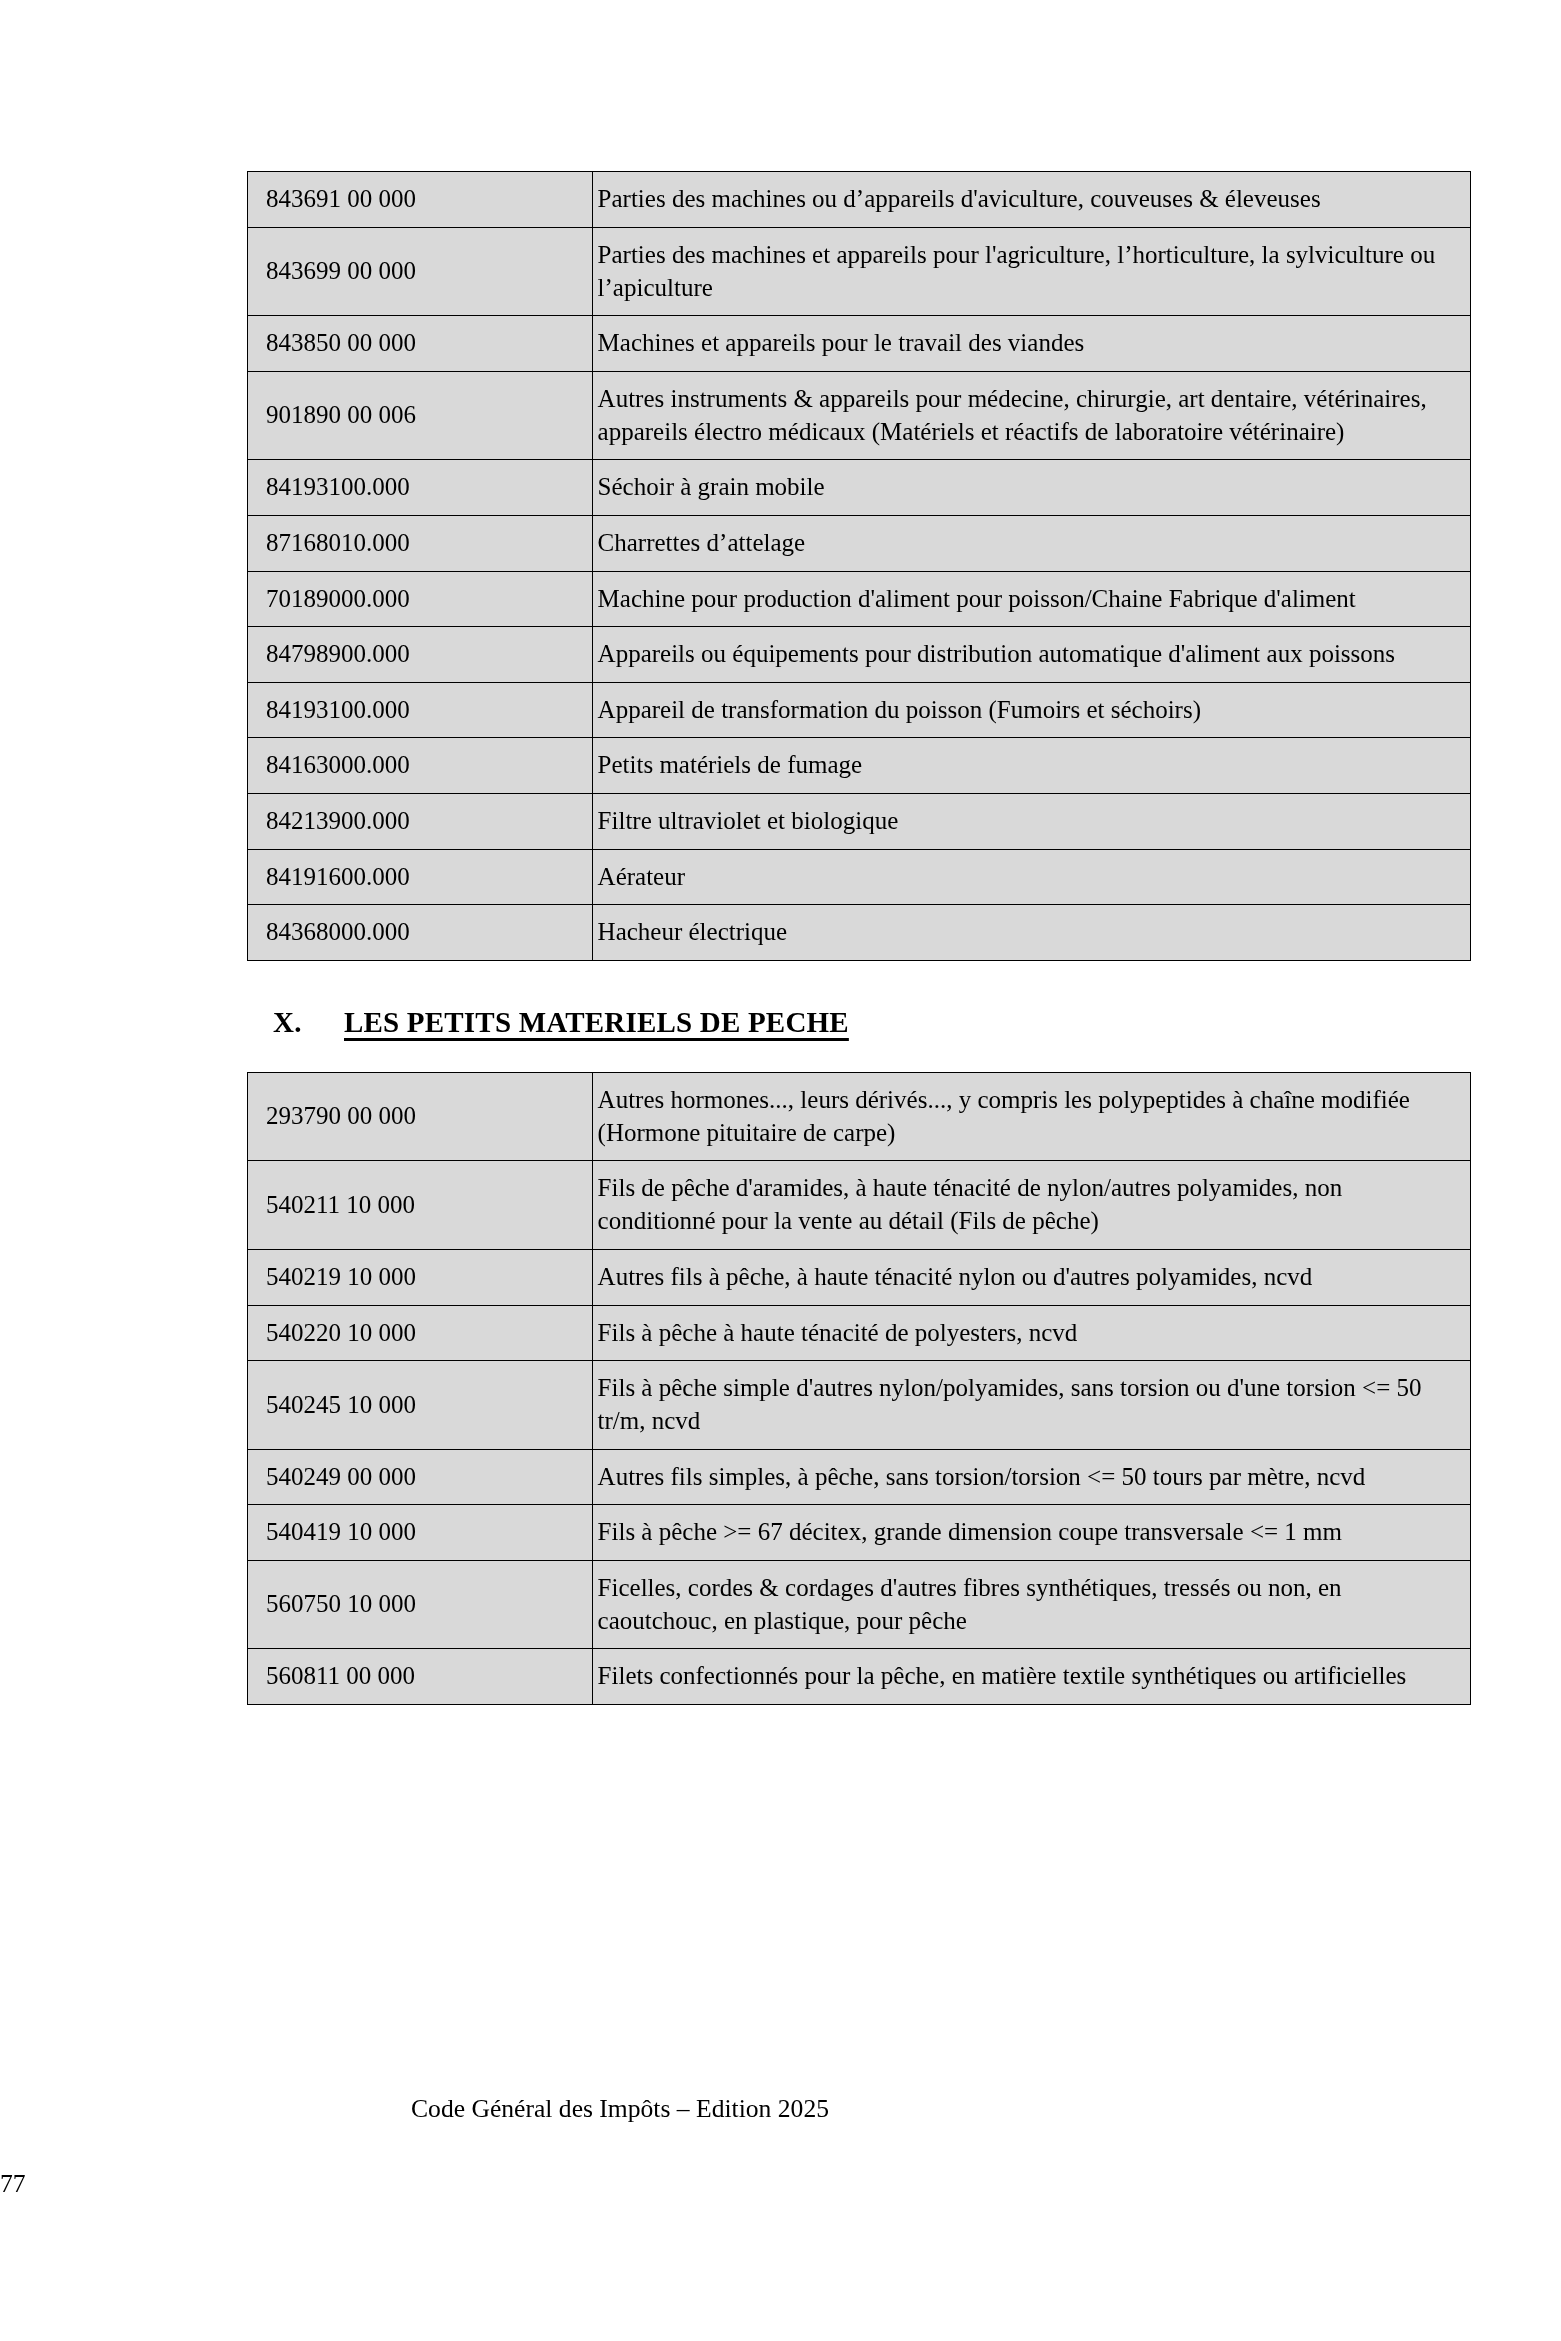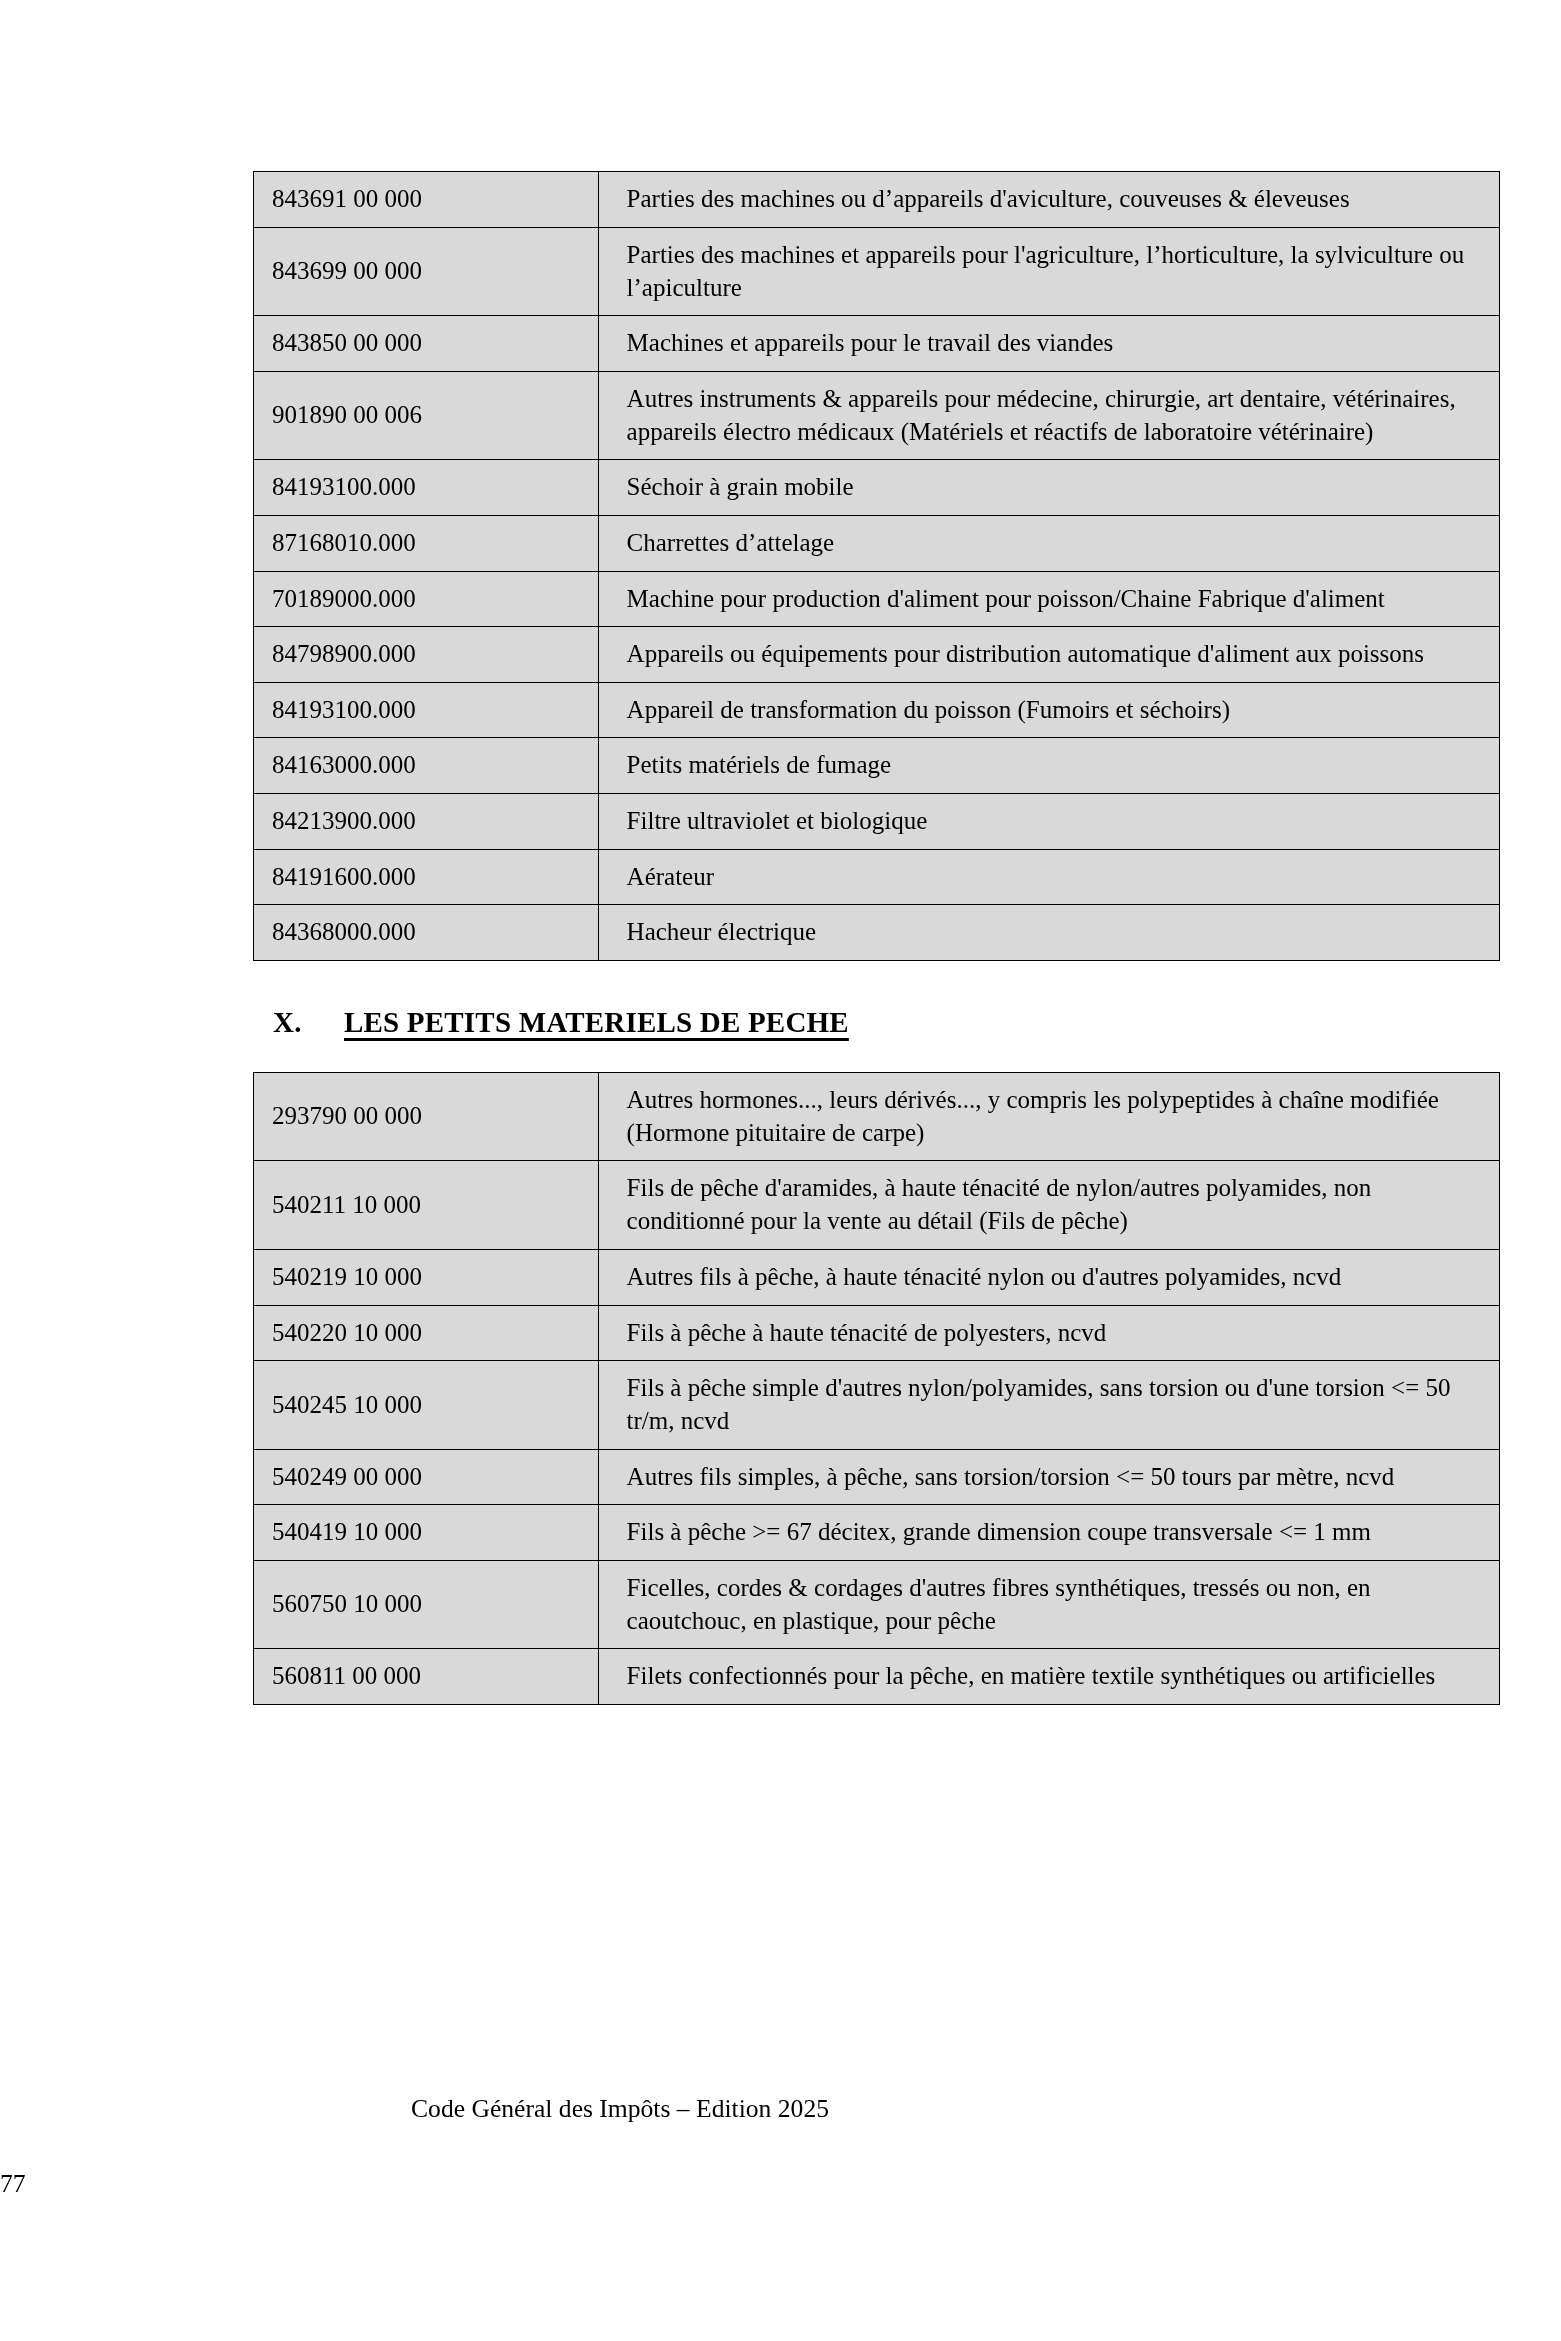--- a/index.html
+++ b/index.html
@@ -46,38 +46,38 @@
     left: 245px;
     top: 0;
     width: 1074px;
     z-index: 2;
   }
 
   table.codes {
     border-collapse: collapse;
     width: 1171px;
     table-layout: fixed;
-    margin: 8px;
+    margin: 2px;
   }
   table.codes td {
     background: #d9d9d9;
     border: 0.8px solid #000000;
     vertical-align: middle;
     font-size: 25px;
     line-height: 1.32;
     padding: 10px 11.6px 11.6px 11.6px;
   }
   table.codes td.code {
     width: 314px;
     padding-left: 18px;
     white-space: nowrap;
   }
   table.codes td.desc {
     width: 857px;
-    padding-left: 28px;
+    padding-left: 5px;
     padding-right: 15px;
   }
 
   #table-agriculture { margin-top: 171px; }
   #table-peche { margin-top: 0; }
 
   .section-heading {
     position: relative;
     z-index: 3;
     margin: 45px 0 33px 0;

